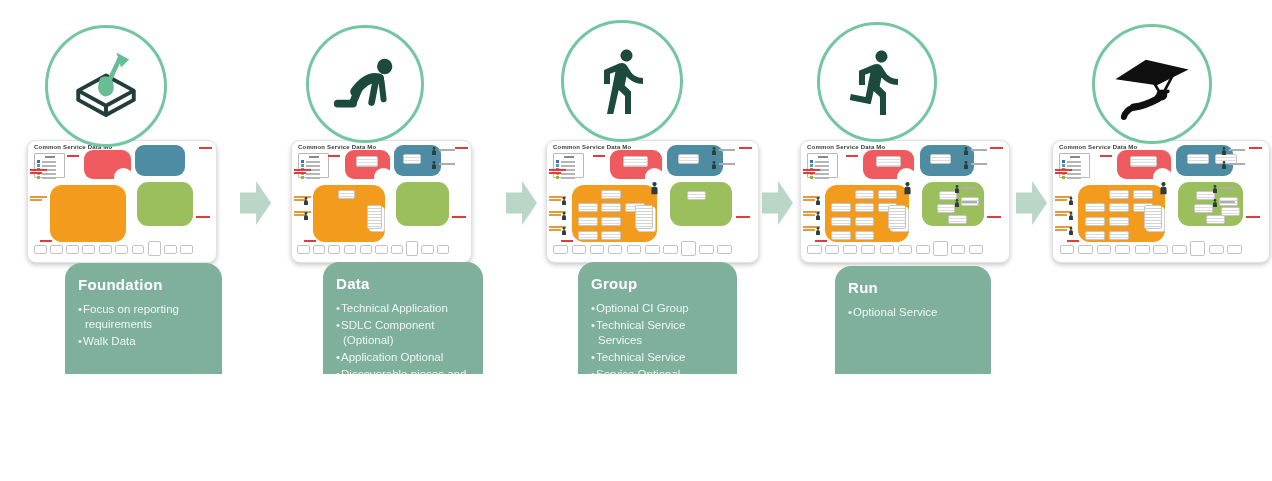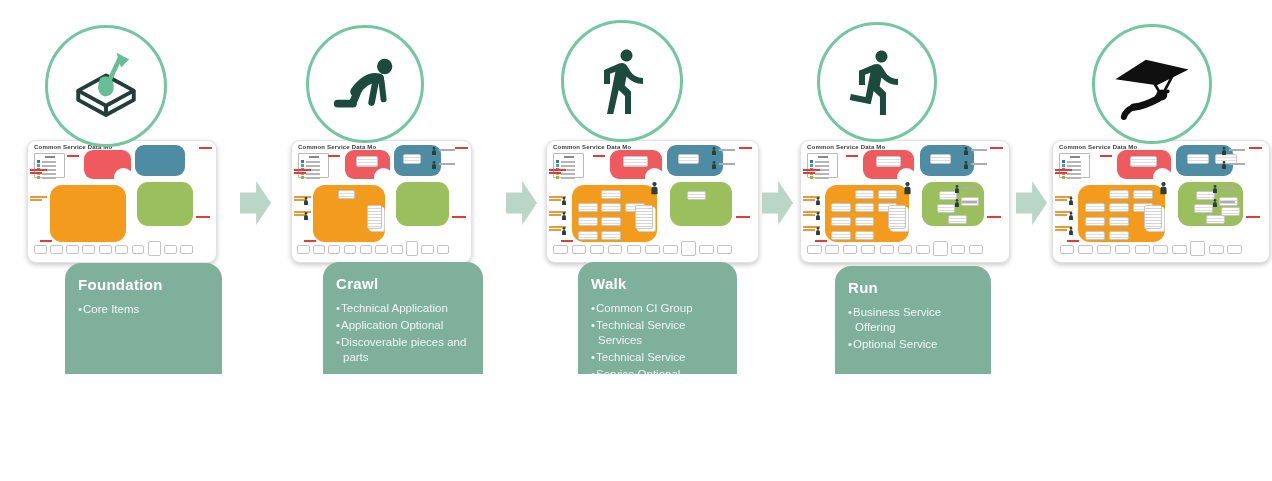--- a/index.html
+++ b/index.html
@@ -125,21 +125,22 @@
         <div class="brow" style="left: 71.3px; top: 104px; width: 12.9px; height: 9px;"></div>
         <div class="brow" style="left: 87.4px; top: 104px; width: 12.9px; height: 9px;"></div>
         <div class="brow" style="left: 103.6px; top: 104px; width: 12.9px; height: 9px;"></div>
         <div class="brow" style="left: 119.7px; top: 100px; width: 12.9px; height: 15px;"></div>
         <div class="brow" style="left: 135.8px; top: 104px; width: 12.9px; height: 9px;"></div>
         <div class="brow" style="left: 152px; top: 104px; width: 12.9px; height: 9px;"></div>
       </div>
     <div class="card" style="left:38px;top:263px;width:157px;height:194px;">
       <h2>Foundation</h2>
       <ul>
-          <li>Core Items</li>
+          <li>Focus on reporting requirements</li>
+          <li>Walk Data</li>
         </ul>
     </div>
   </div>
 
   <div class="stage" style="left:291px;width:179px;">
     <div class="badge" style="left:15px;top:25px;width:118px;height:118px;">
       <span>
         <svg width="70" height="70" viewBox="0 0 64 64">
           <circle cx="50" cy="16" r="7" fill="#1c4a3c"></circle>
           <path d="M7,50 H21" stroke="#1c4a3c" stroke-width="7" stroke-linecap="round" fill="none"></path>
@@ -225,23 +226,24 @@
         <div class="brow" style="left: 36.2px; top: 104px; width: 12.3px; height: 9px;"></div>
         <div class="brow" style="left: 51.6px; top: 104px; width: 12.3px; height: 9px;"></div>
         <div class="brow" style="left: 67.9px; top: 104px; width: 12.3px; height: 9px;"></div>
         <div class="brow" style="left: 83.3px; top: 104px; width: 12.3px; height: 9px;"></div>
         <div class="brow" style="left: 98.6px; top: 104px; width: 12.3px; height: 9px;"></div>
         <div class="brow" style="left: 114px; top: 100px; width: 12.3px; height: 15px;"></div>
         <div class="brow" style="left: 129.4px; top: 104px; width: 12.3px; height: 9px;"></div>
         <div class="brow" style="left: 144.8px; top: 104px; width: 12.3px; height: 9px;"></div>
       </div>
     <div class="card" style="left:32px;top:262px;width:160px;height:195px;">
-      <h2>Crawl</h2>
+      <h2>Data</h2>
       <ul>
           <li>Technical Application</li>
+          <li>SDLC Component (Optional)</li>
           <li>Application Optional</li>
           <li>Discoverable pieces and parts</li>
         </ul>
     </div>
   </div>
 
   <div class="stage" style="left:546px;width:211px;">
     <div class="badge" style="left:15px;top:20px;width:122px;height:122px;">
       <span>
         <svg width="72" height="72" viewBox="0 0 24 24" fill="#1c4a3c">
@@ -346,23 +348,23 @@
         <div class="brow" style="left: 42.6px; top: 104px; width: 14.5px; height: 9px;"></div>
         <div class="brow" style="left: 60.7px; top: 104px; width: 14.5px; height: 9px;"></div>
         <div class="brow" style="left: 79.9px; top: 104px; width: 14.5px; height: 9px;"></div>
         <div class="brow" style="left: 98px; top: 104px; width: 14.5px; height: 9px;"></div>
         <div class="brow" style="left: 116.1px; top: 104px; width: 14.5px; height: 9px;"></div>
         <div class="brow" style="left: 134.2px; top: 100px; width: 14.5px; height: 15px;"></div>
         <div class="brow" style="left: 152.3px; top: 104px; width: 14.5px; height: 9px;"></div>
         <div class="brow" style="left: 170.4px; top: 104px; width: 14.5px; height: 9px;"></div>
       </div>
     <div class="card" style="left:32px;top:262px;width:159px;height:195px;">
-      <h2>Walk</h2>
+      <h2>Group</h2>
       <ul>
-          <li>Common CI Group</li>
+          <li>Optional CI Group</li>
           <li>Technical Service Services</li>
           <li>Technical Service</li>
           <li>Service Optional</li>
         </ul>
     </div>
   </div>
 
   <div class="stage" style="left:800px;width:208px;">
     <div class="badge" style="left:17px;top:22px;width:120px;height:120px;">
       <span>
@@ -488,21 +490,20 @@
         <div class="brow" style="left: 78.8px; top: 104px; width: 14.3px; height: 9px;"></div>
         <div class="brow" style="left: 96.6px; top: 104px; width: 14.3px; height: 9px;"></div>
         <div class="brow" style="left: 114.5px; top: 104px; width: 14.3px; height: 9px;"></div>
         <div class="brow" style="left: 132.3px; top: 100px; width: 14.3px; height: 15px;"></div>
         <div class="brow" style="left: 150.2px; top: 104px; width: 14.3px; height: 9px;"></div>
         <div class="brow" style="left: 168px; top: 104px; width: 14.3px; height: 9px;"></div>
       </div>
     <div class="card" style="left:35px;top:266px;width:156px;height:191px;">
       <h2>Run</h2>
       <ul>
-          <li>Business Service Offering</li>
           <li>Optional Service</li>
         </ul>
     </div>
   </div>
 
   <div class="stage" style="left:1052px;width:216px;">
     <div class="badge" style="left:40px;top:24px;width:120px;height:120px;">
       <span>
         <svg width="78" height="78" viewBox="0 0 64 64">
           <path d="M2,28 L27,12 L62,20 L36,33 Z" fill="#101010"></path>

